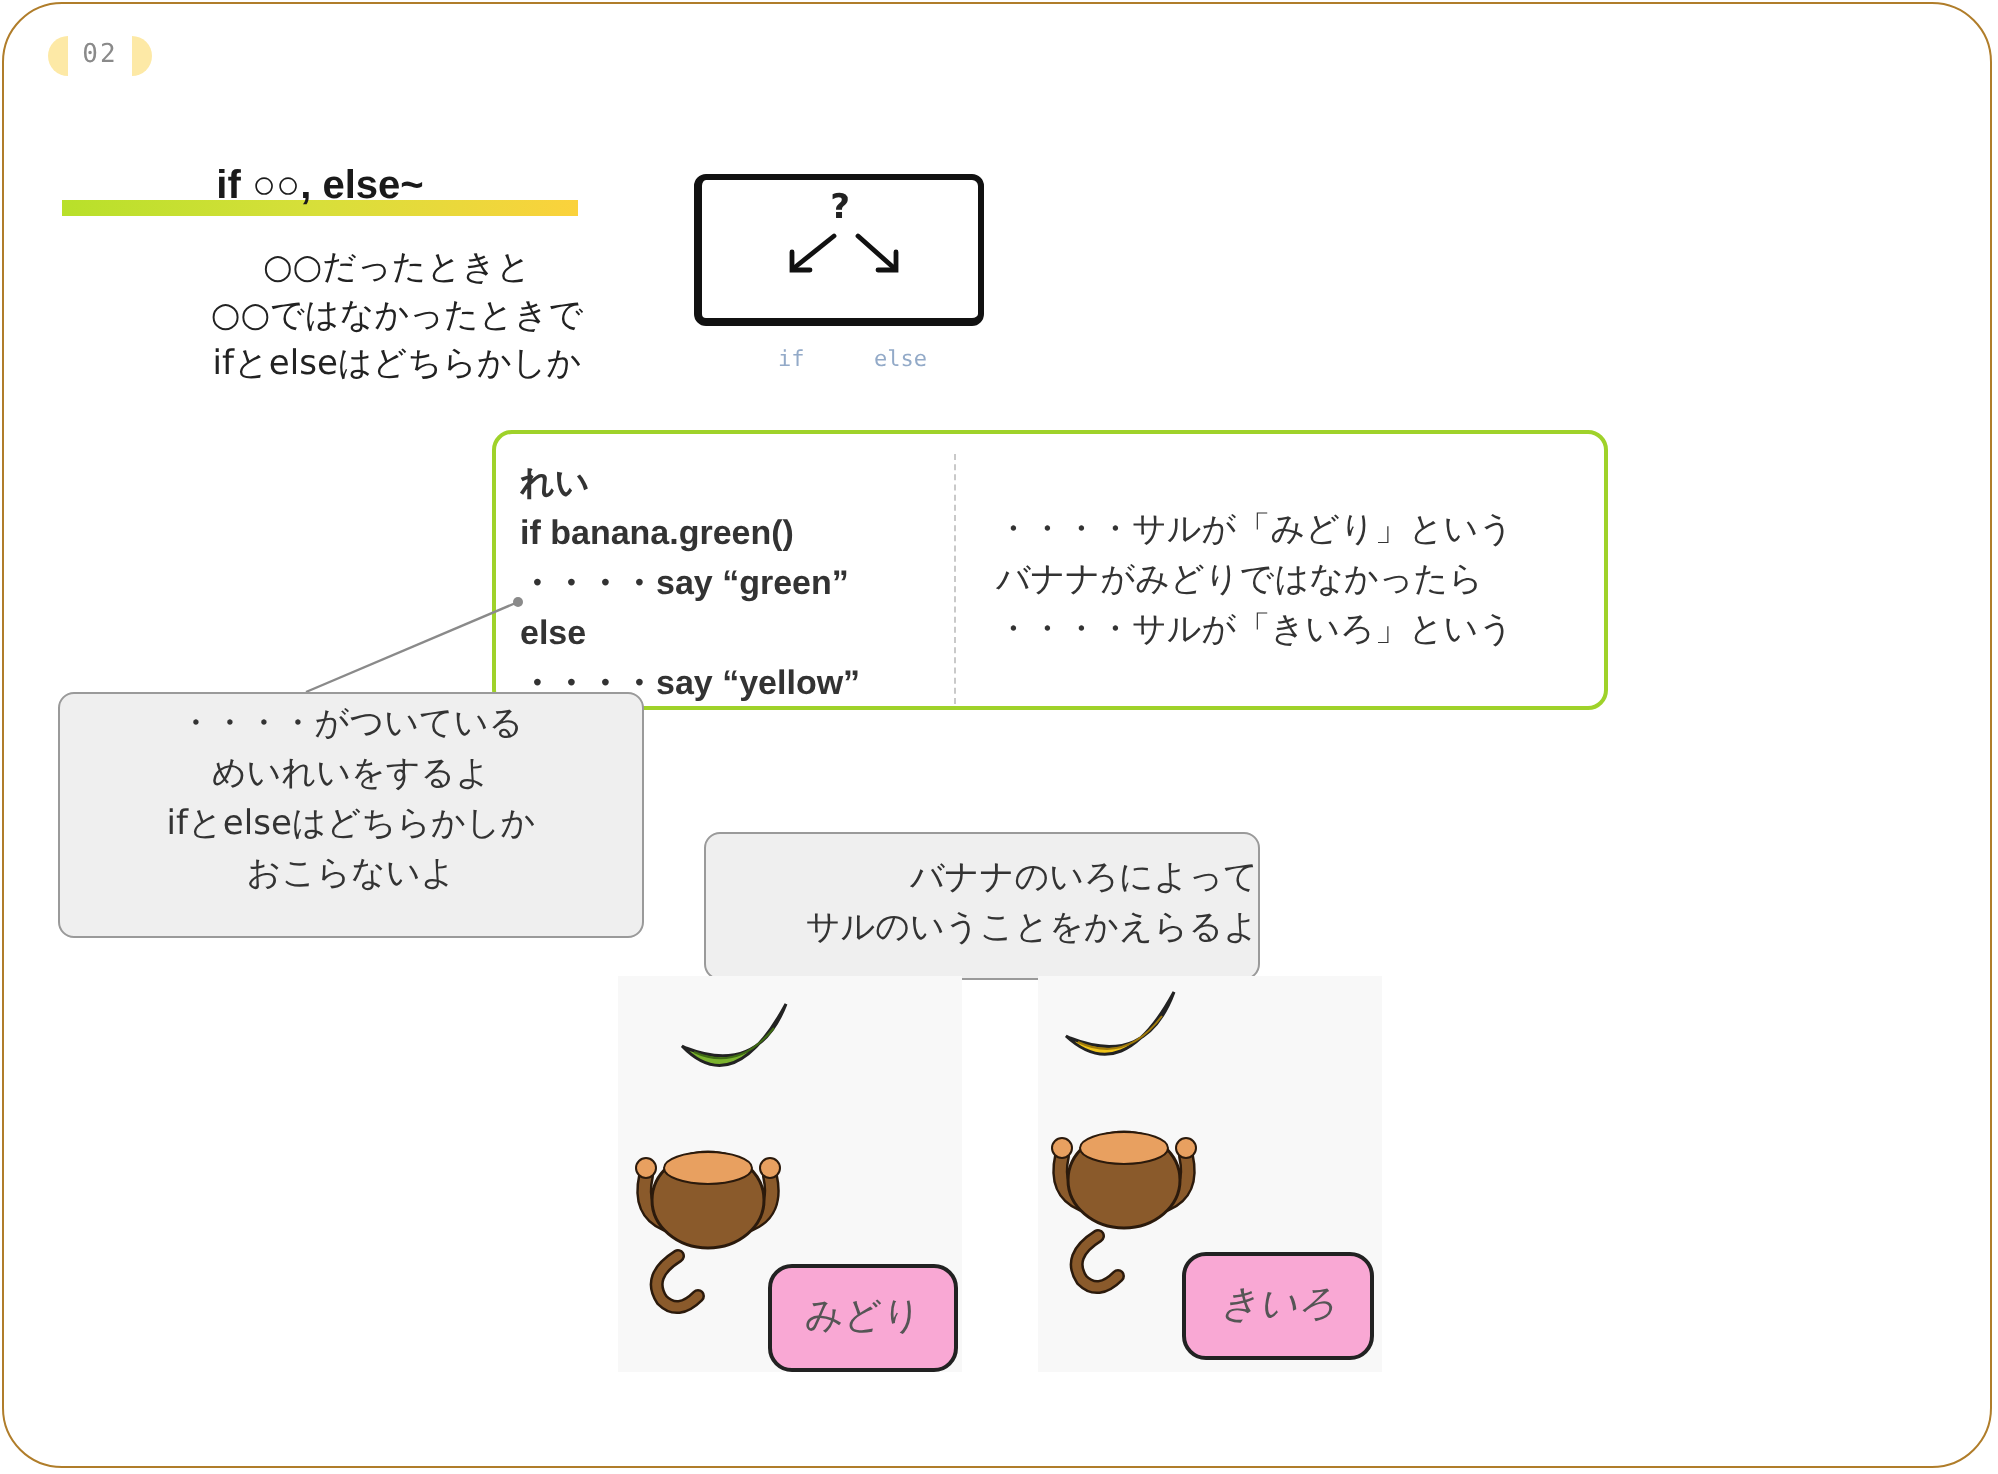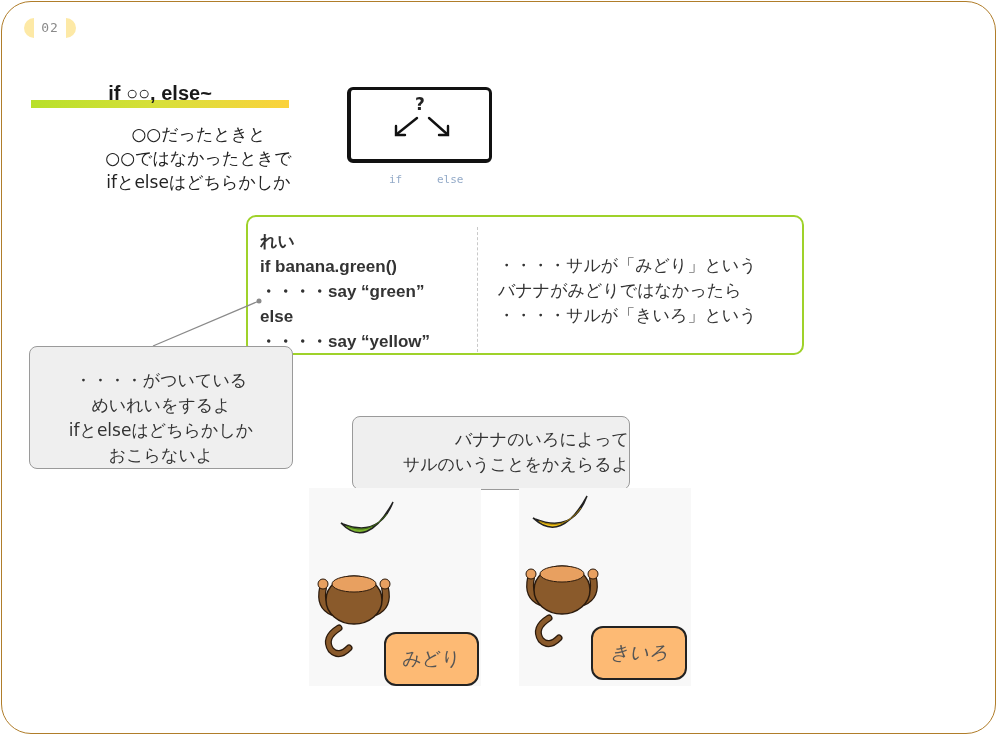--- a/index.html
+++ b/index.html
@@ -23,27 +23,27 @@
   .flow svg { position: absolute; left: 0; top: 0; }
 
   .example { position: absolute; left: 246px; top: 215px; width: 558px; height: 140px; border: 2.5px solid #9fd22a; border-radius: 10px; box-sizing: border-box; background: #fff; }
   .example .code { position: absolute; left: 12px; top: 12px; font-family: "Liberation Sans", sans-serif; font-weight: bold; font-size: 17px; line-height: 25px; color: #333; }
   .example .divider { position: absolute; left: 229px; top: 10px; height: 125px; border-left: 1.5px dashed #c9c9c9; }
   .example .desc { position: absolute; left: 250px; top: 36px; font-size: 17px; line-height: 25px; color: #333; }
 
   .connector { position: absolute; left: 0; top: 0; }
 
   .note { position: absolute; background: #efefef; border: 1.2px solid #9a9a9a; border-radius: 8px; box-sizing: border-box; text-align: center; color: #333; font-size: 17px; line-height: 25px; }
-  .note-a { left: 29px; top: 346px; width: 264px; height: 123px; padding-top: 21px; }
+  .note-a { left: 29px; top: 346px; width: 293px; height: 123px; padding-top: 3px; }
   .note-b { left: 352px; top: 416px; width: 278px; height: 74px; padding-top: 10px; text-align: right; }
 
   .stage { position: absolute; top: 488px; width: 172px; height: 198px; background: #f8f8f8; }
   .stage-a { left: 309px; }
   .stage-b { left: 519px; font-style: italic; }
-  .speech { position: absolute; background: #fdba74; border: 2.5px solid #222; border-radius: 12px; box-sizing: border-box; font-size: 19px; color: #555; text-align: center; }
+  .speech { position: absolute; background: #f9a8d4; border: 2.5px solid #222; border-radius: 12px; box-sizing: border-box; font-size: 19px; color: #555; text-align: center; }
 </style>
 </head>
 <body>
 
 <div class="frame"></div>
 
 <div class="page-badge">
   <div class="cap l"></div>
   <div class="num">02</div>
   <div class="cap r"></div>

